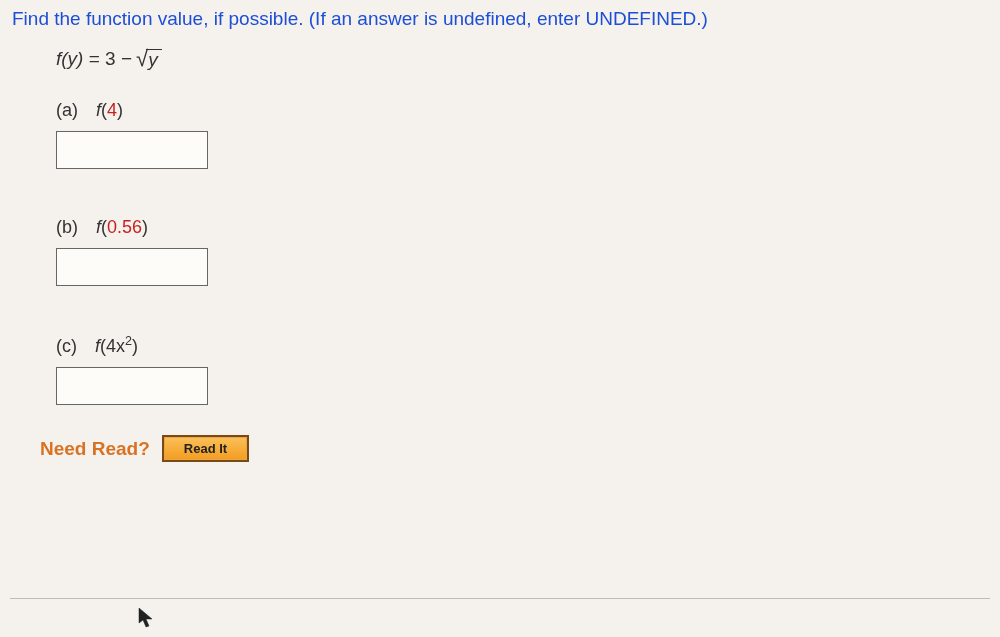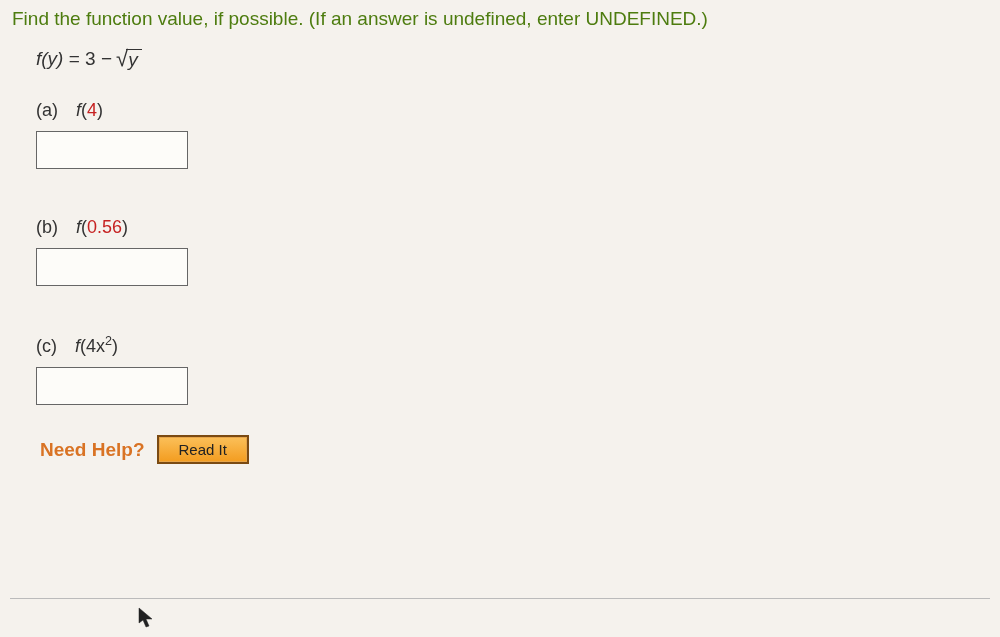--- a/index.html
+++ b/index.html
@@ -7,25 +7,25 @@
       font-family: Arial, Helvetica, sans-serif;
       background: #f5f2ed;
       width: 1000px;
       height: 637px;
       padding: 8px 12px;
       color: #333;
       position: relative;
     }
     .instruction {
       font-size: 19px;
-      color: #4d7c0f;
+      color: #1d4ed8;
       margin-bottom: 18px;
     }
     .content-block {
-      margin-left: 24px;
+      margin-left: 44px;
     }
     .formula {
       font-size: 19px;
       font-style: italic;
       margin-bottom: 30px;
       display: flex;
       align-items: center;
       gap: 4px;
     }
     .sqrt-wrap {
@@ -82,22 +82,22 @@
     }
     .need-help {
       color: #d97324;
       font-weight: bold;
       font-size: 19px;
     }
     .read-it {
       background: linear-gradient(#fbc05a, #f39c1f);
       border: 2px solid #7a4a12;
       color: #222;
-      font-weight: normal;
-      font-size: 15px;
+      font-weight: bold;
+      font-size: 13px;
       padding: 4px 20px;
       cursor: pointer;
       box-shadow: inset 0 0 0 1px #e6a54a;
     }
     .bottom-line {
       position: absolute;
       left: 10px;
       right: 10px;
       bottom: 38px;
       border-bottom: 1px solid #bbb;
@@ -146,21 +146,21 @@
     <div class="part-label">
       <span class="part-letter">(c)</span>
       <span class="func-text"><span>f</span><span style="font-style:normal">(</span><span style="font-style:normal">4x</span><sup>2</sup><span style="font-style:normal">)</span></span>
     </div>
     <input class="answer-input" type="text" style="">
   </div>
 
 </div>
 
 <div class="help-row" style="margin-left:28px;">
-  <span class="need-help">Need Help?</span>
+  <span class="need-help">Need Read?</span>
   <button class="read-it">Read It</button>
 </div>
 
 <div class="bottom-line"></div>
 
 <svg class="cursor-icon" viewBox="0 0 16 22">
   <path d="M1 1 L1 16 L5 13 L8 20 L11 19 L8 12 L14 12 Z" fill="#222" stroke="#222" stroke-width="0.5"></path>
 </svg>
 
 </body></html>

